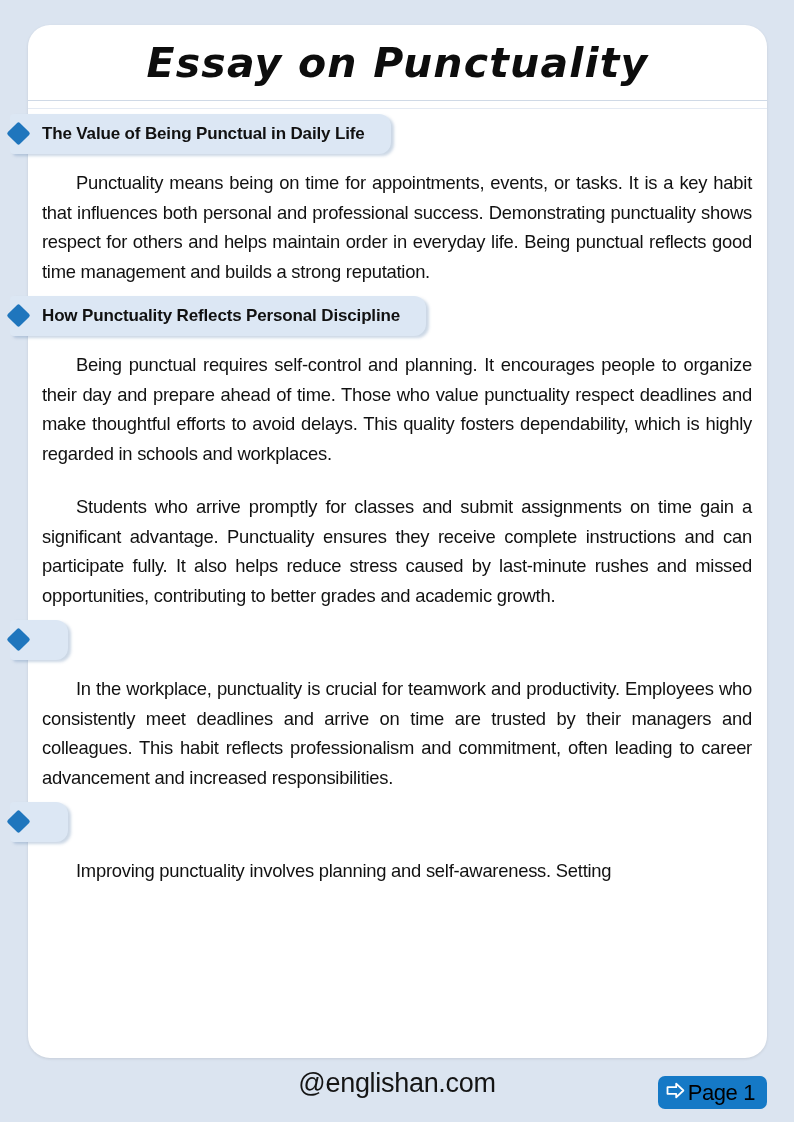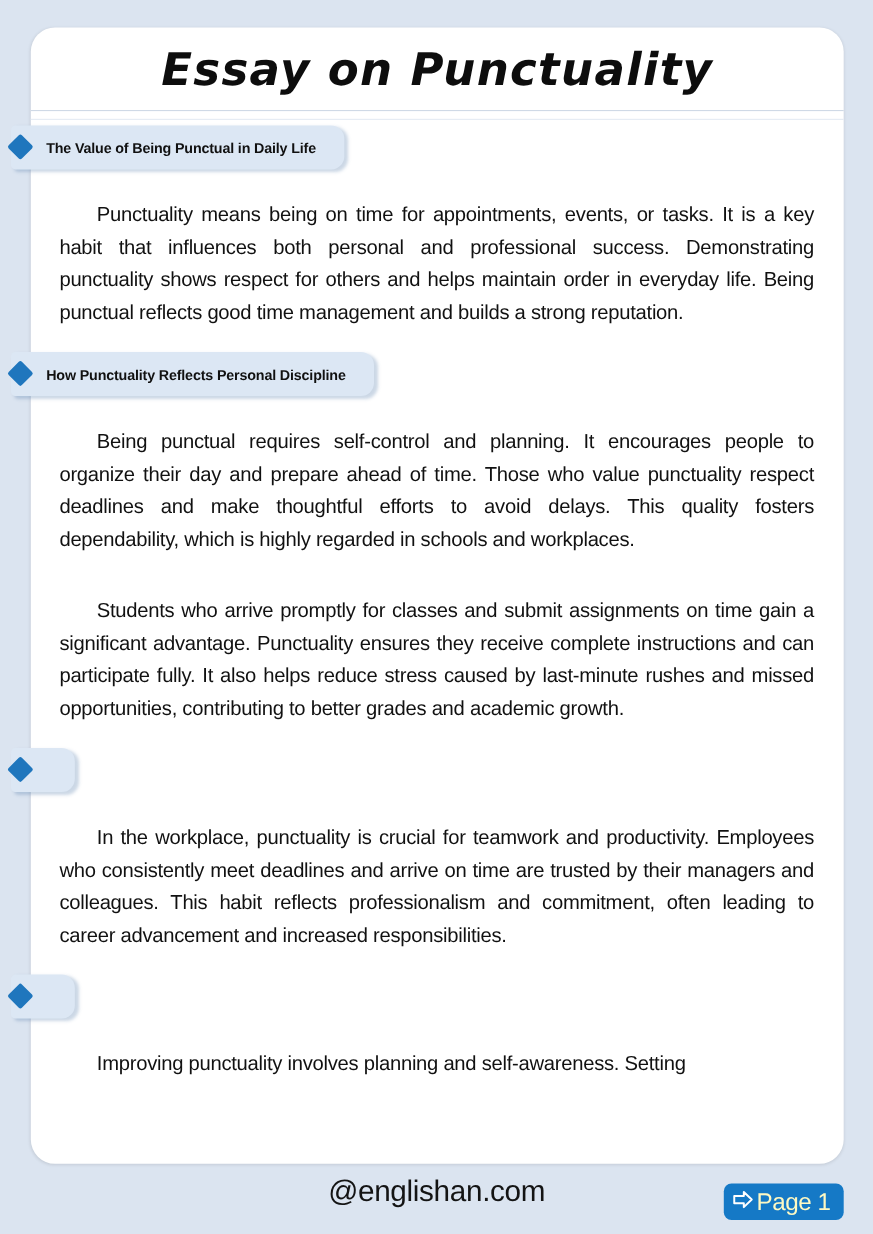--- a/index.html
+++ b/index.html
@@ -110,29 +110,29 @@
     height: 17px;
     margin-top: -9px;
     background: #1f76bd;
     transform: rotate(45deg);
     border-radius: 2px;
   }
 
   .head-text {
     font-family: "Liberation Sans", sans-serif;
     font-weight: 700;
-    font-size: 13px;
+    font-size: 17px;
     color: #111111;
     white-space: nowrap;
     letter-spacing: -0.15px;
   }
 
   
   .para {
-    margin: 12px;
+    margin: 0;
     padding: 14px 42px 10px 42px;
     font-family: "Liberation Sans", sans-serif;
     font-size: 18.4px;
     line-height: 29.5px;
     color: #111111;
     text-align: justify;
     text-indent: 34px;
     letter-spacing: -0.25px;
   }
 
@@ -168,21 +168,21 @@
     border-radius: 7px;
     padding: 0 12px 0 8px;
   }
 
   .arrow-icon { display: block; }
 
   .page-label {
     font-family: "Liberation Sans", sans-serif;
     font-size: 22px;
     font-weight: 400;
-    color: #fef9c3;
+    color: #000000;
     letter-spacing: -0.4px;
     white-space: nowrap;
   }
 </style>
 </head>
 <body>
 
 <div class="page">
 
   <div class="sheet"></div>

